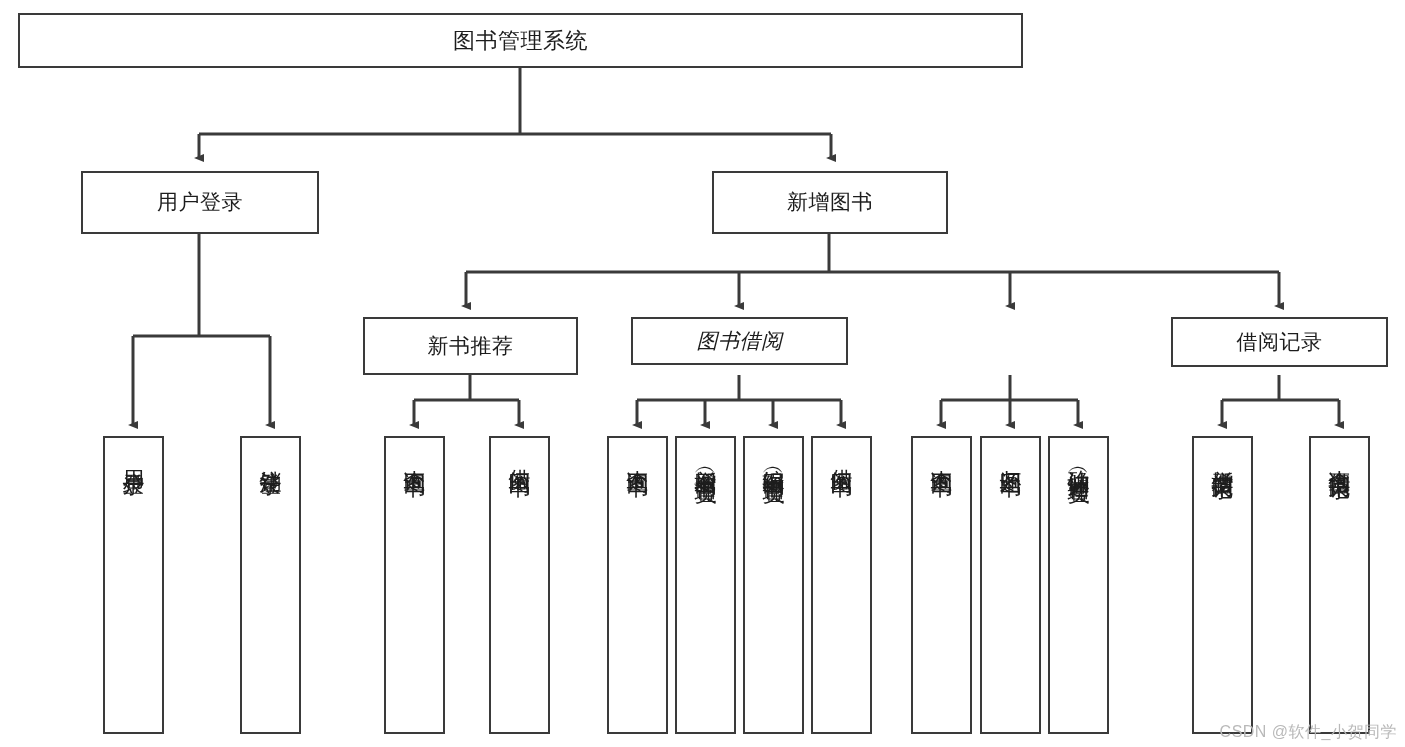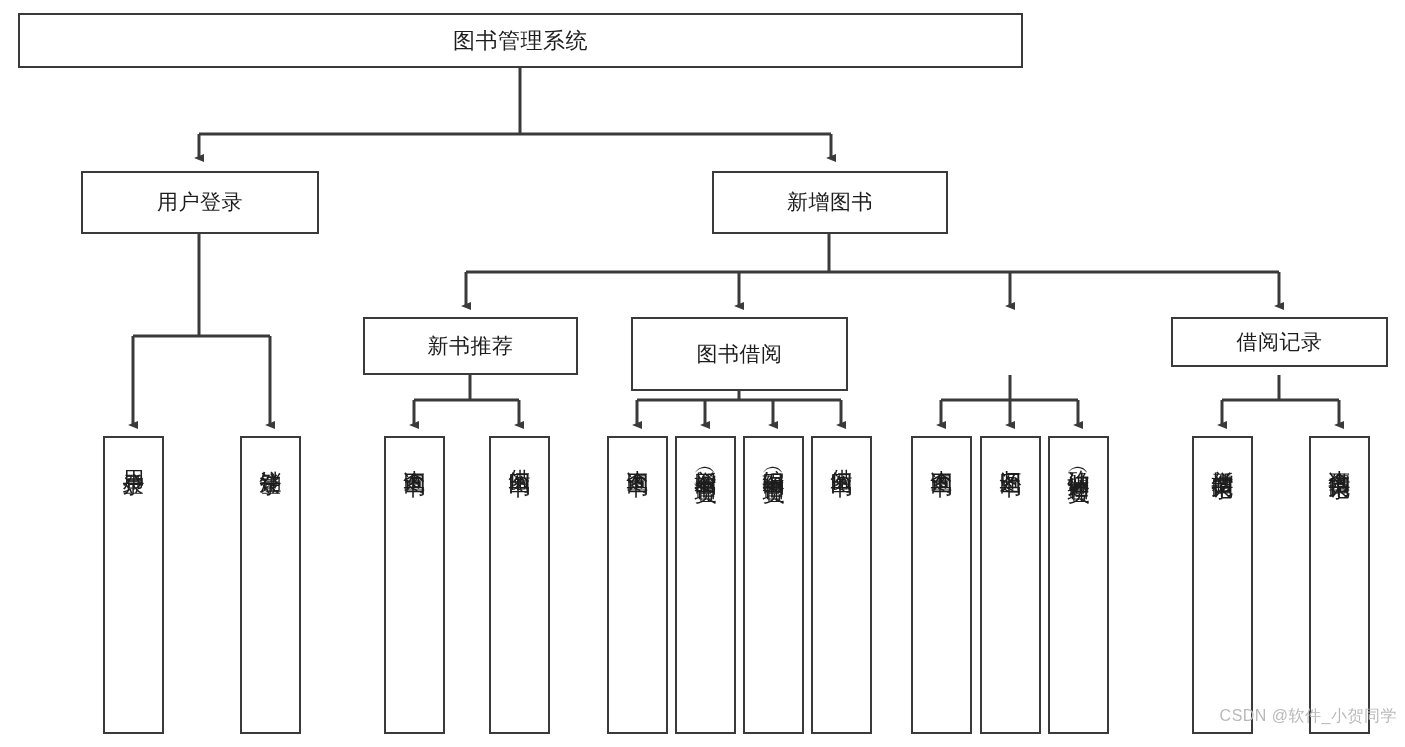--- a/index.html
+++ b/index.html
@@ -53,21 +53,21 @@
     writing-mode:vertical-rl;
     text-orientation:upright;
     font-size:22px;
     line-height:1.08;
     letter-spacing:2px;
     white-space:nowrap;
   }
   #watermark{
     position:absolute;
     right:8px;
-    bottom:20px;
+    bottom:4px;
     font-size:16px;
     color:#b9b9b9;
     letter-spacing:0.5px;
     white-space:nowrap;
     user-select:none;
   }
 </style>
 </head>
 <body>
 
@@ -130,21 +130,21 @@
   <div class="node h" style="left:81px;top:171px;width:238px;height:63px;">
     <span class="lbl">用户登录</span>
   </div>
   <div class="node h" style="left:712px;top:171px;width:236px;height:63px;">
     <span class="lbl">新增图书</span>
   </div>
 
   <div class="node h" style="left:363px;top:317px;width:215px;height:58px;">
     <span class="lbl">新书推荐</span>
   </div>
-  <div class="node h" style="left:631px;top:317px;width:217px;height:74px;">
+  <div class="node h" style="left:631px;top:317px;width:217px;height:48px;font-style:italic;">
     <span class="lbl">图书借阅</span>
   </div>
   <div class="node h" style="left:1171px;top:317px;width:217px;height:50px;">
     <span class="lbl">借阅记录</span>
   </div>
 
   <div class="node v" style="left:103px;top:436px;width:61px;height:298px;">
     <span class="lbl">用户登录</span>
   </div>
   <div class="node v" style="left:240px;top:436px;width:61px;height:298px;">

